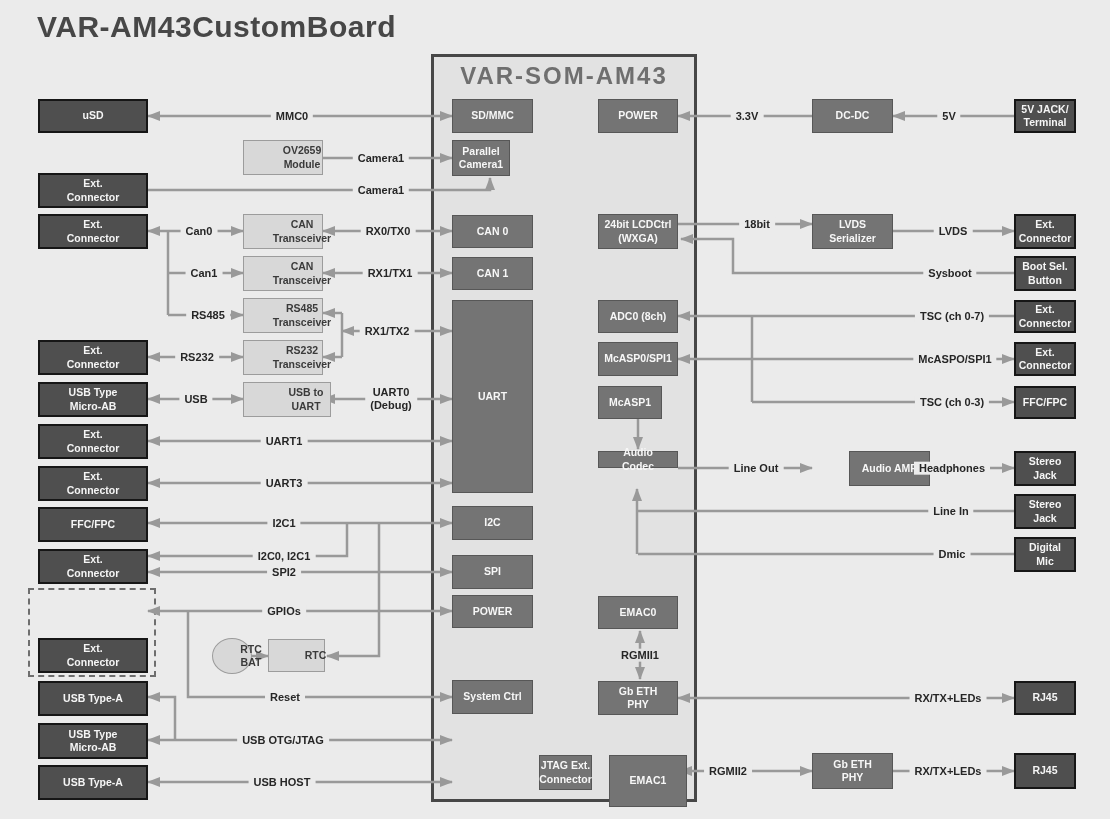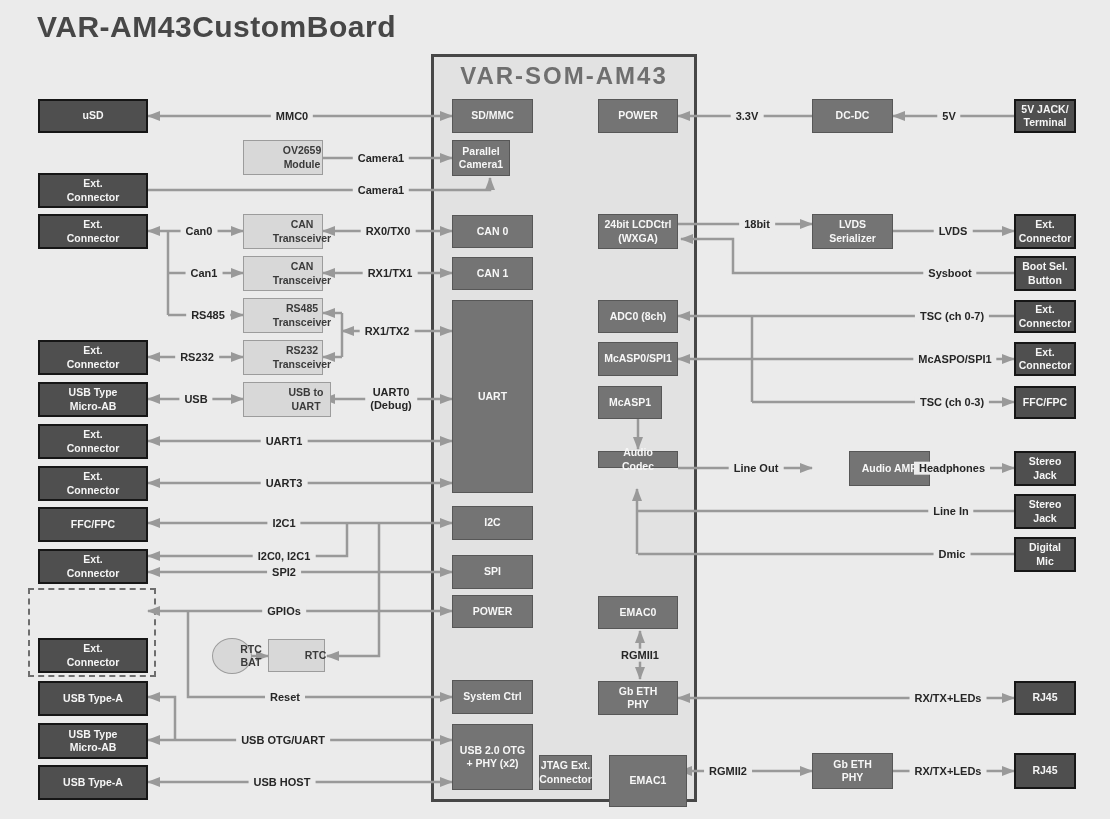--- a/index.html
+++ b/index.html
@@ -142,22 +142,20 @@
   <div class="blk mid" style="left:452px;top:99px;width:81px;height:34px">SD/MMC</div>
   <div class="blk mid" style="left:452px;top:140px;width:58px;height:36px">Parallel
 Camera1</div>
   <div class="blk mid" style="left:452px;top:215px;width:81px;height:33px">CAN 0</div>
   <div class="blk mid" style="left:452px;top:257px;width:81px;height:33px">CAN 1</div>
   <div class="blk mid" style="left:452px;top:300px;width:81px;height:193px">UART</div>
   <div class="blk mid" style="left:452px;top:506px;width:81px;height:34px">I2C</div>
   <div class="blk mid" style="left:452px;top:555px;width:81px;height:34px">SPI</div>
   <div class="blk mid" style="left:452px;top:595px;width:81px;height:33px">POWER</div>
   <div class="blk mid" style="left:452px;top:680px;width:81px;height:34px">System Ctrl</div>
-  <div class="blk mid" style="left:452px;top:724px;width:81px;height:66px">USB 2.0 OTG
-+ PHY (x2)</div>
 
   <div class="blk mid" style="left:598px;top:99px;width:80px;height:34px">POWER</div>
   <div class="blk mid" style="left:598px;top:214px;width:80px;height:35px">24bit LCDCtrl
 (WXGA)</div>
   <div class="blk mid" style="left:598px;top:300px;width:80px;height:33px">ADC0 (8ch)</div>
   <div class="blk mid" style="left:598px;top:342px;width:80px;height:34px">McASP0/SPI1</div>
   <div class="blk mid" style="left:598px;top:386px;width:64px;height:33px">McASP1</div>
   <div class="blk mid" style="left:598px;top:451px;width:80px;height:17px">Audio
 Codec</div>
   <div class="blk mid" style="left:598px;top:596px;width:80px;height:33px">EMAC0</div>
@@ -207,21 +205,21 @@
   <span class="elabel" style="left:196px;top:399px">USB</span>
   <span class="elabel" style="left:391px;top:399px">UART0
 (Debug)</span>
   <span class="elabel" style="left:284px;top:441px">UART1</span>
   <span class="elabel" style="left:284px;top:483px">UART3</span>
   <span class="elabel" style="left:284px;top:523px">I2C1</span>
   <span class="elabel" style="left:284px;top:556px">I2C0, I2C1</span>
   <span class="elabel" style="left:284px;top:572px">SPI2</span>
   <span class="elabel" style="left:284px;top:611px">GPIOs</span>
   <span class="elabel" style="left:285px;top:697px">Reset</span>
-  <span class="elabel" style="left:283px;top:740px">USB OTG/UART</span>
+  <span class="elabel" style="left:283px;top:740px">USB OTG/JTAG</span>
   <span class="elabel" style="left:282px;top:782px">USB HOST</span>
   <span class="elabel" style="left:747px;top:116px">3.3V</span>
   <span class="elabel" style="left:949px;top:116px">5V</span>
   <span class="elabel" style="left:757px;top:224px">18bit</span>
   <span class="elabel" style="left:953px;top:231px">LVDS</span>
   <span class="elabel" style="left:950px;top:273px">Sysboot</span>
   <span class="elabel" style="left:952px;top:316px">TSC (ch 0-7)</span>
   <span class="elabel" style="left:955px;top:359px">McASPO/SPI1</span>
   <span class="elabel" style="left:952px;top:402px">TSC (ch 0-3)</span>
   <span class="elabel" style="left:756px;top:468px">Line Out</span>

